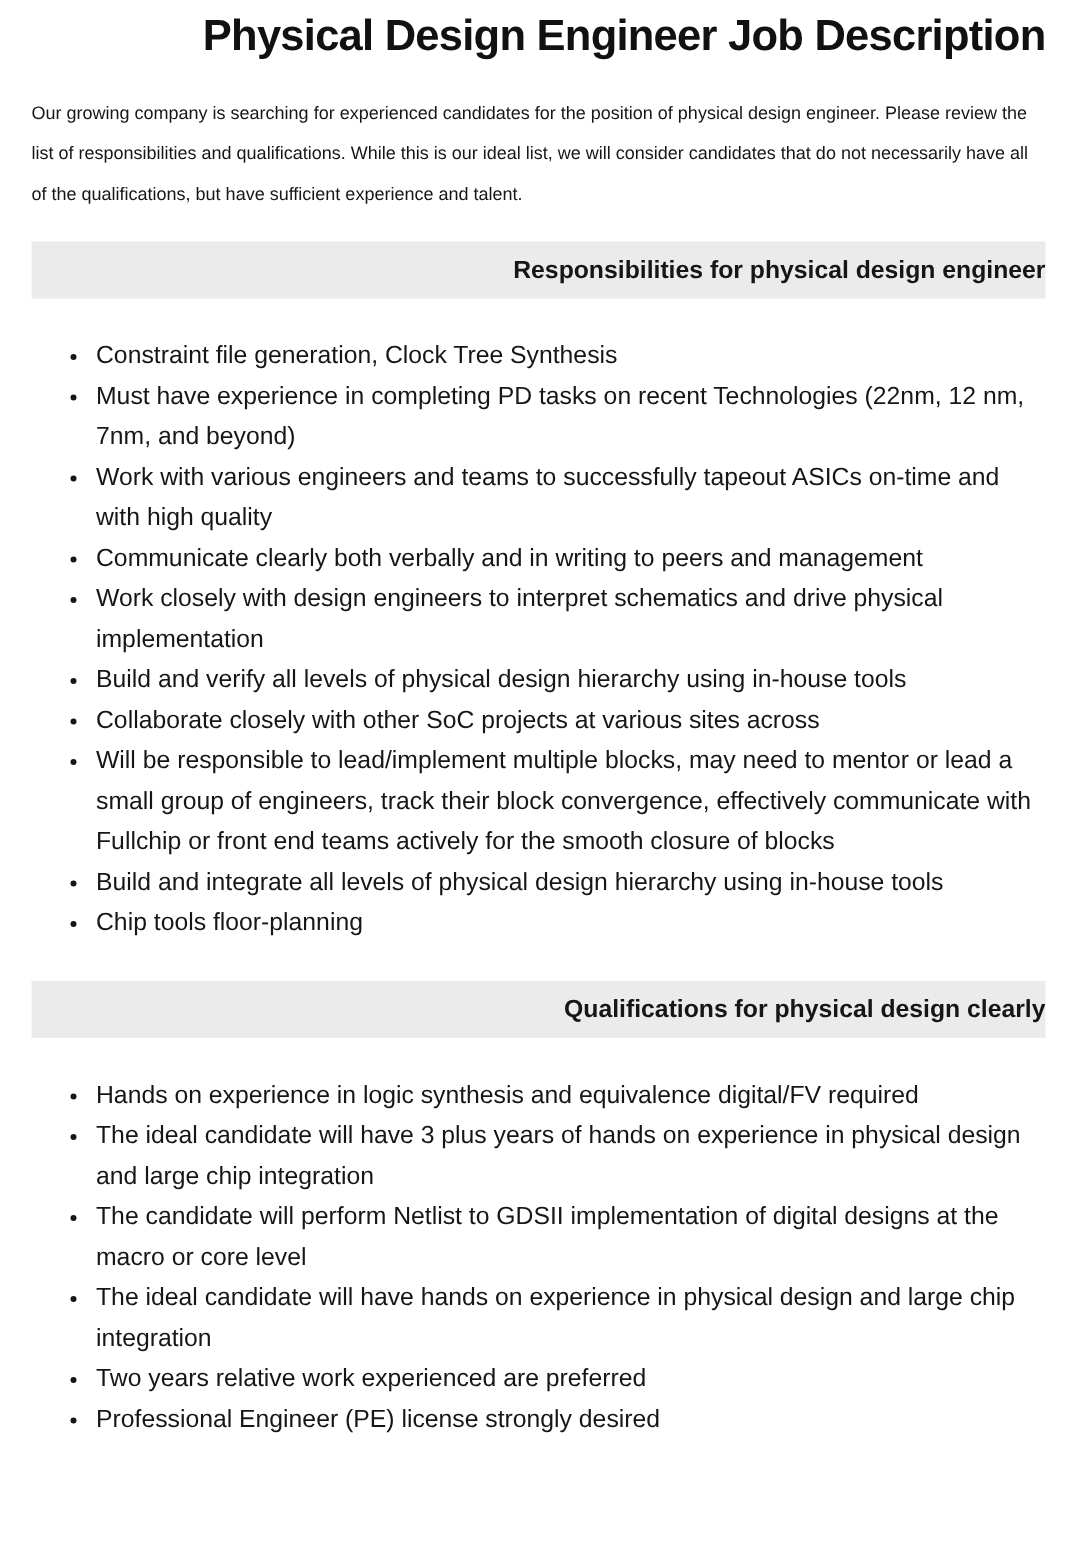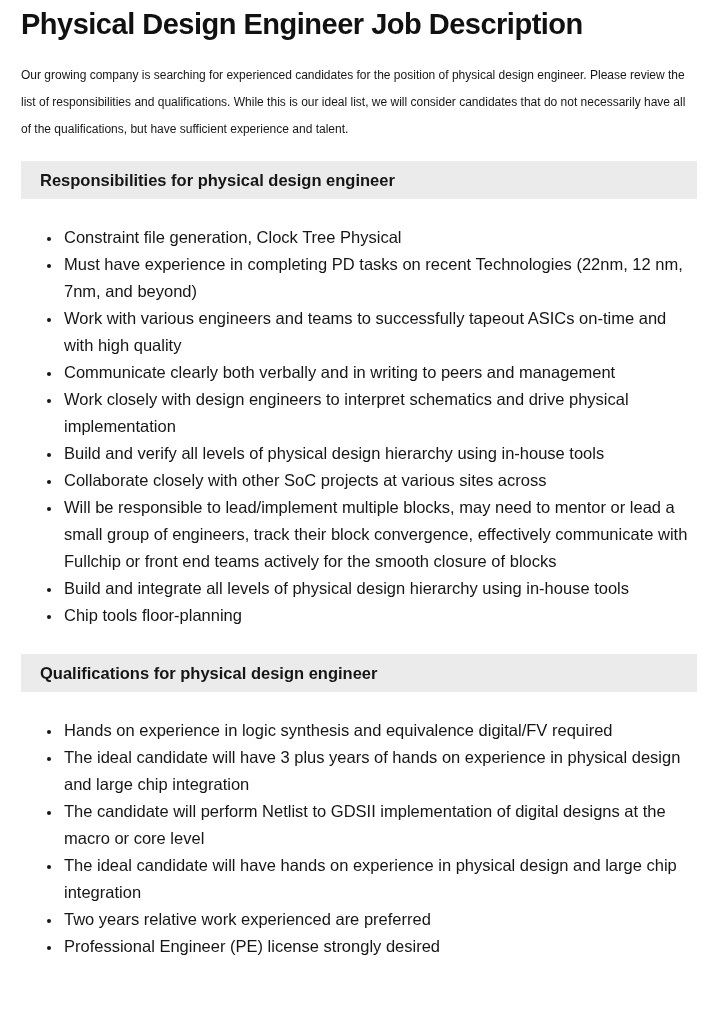--- a/index.html
+++ b/index.html
@@ -12,21 +12,21 @@
     min-height: 1029px;
     box-sizing: border-box;
     padding: 0 23px 30px 21px;
     font-family: "Liberation Sans", "DejaVu Sans", sans-serif;
     color: #161616;
     background: #ffffff;
   }
   .page-title {
     margin: 0;
     padding-top: 5px;
-    text-align: left;
+    text-align: right;
     font-size: 29px;
     line-height: 39px;
     font-weight: bold;
     letter-spacing: -0.5px;
     color: #111111;
   }
   .intro {
     margin: 18px 0 16px 0;
     font-size: 12px;
     line-height: 27px;
@@ -39,20 +39,21 @@
   }
   .section-heading {
     background: #ebebeb;
     font-weight: bold;
     font-size: 16.5px;
     height: 38px;
     line-height: 38px;
     padding-left: 19px;
     white-space: nowrap;
     overflow: hidden;
+    text-align: right;
   }
   ul.bullet-list {
     margin: 25px 0 0 0;
     padding: 0 0 0 41px;
     list-style: disc;
   }
   ul.bullet-list li {
     font-size: 16.5px;
     line-height: 27px;
     padding-left: 2px;
@@ -67,35 +68,35 @@
 
 <div class="doc">
 
   <h1 class="page-title">Physical Design Engineer Job Description</h1>
 
   <p class="intro">Our growing company is searching for experienced candidates for the position of physical design engineer. Please review the list of responsibilities and qualifications. While this is our ideal list, we will consider candidates that do not necessarily have all of the qualifications, but have sufficient experience and talent.</p>
 
   <section class="section">
     <div class="section-heading">Responsibilities for physical design engineer</div>
     <ul class="bullet-list">
-        <li>Constraint file generation, Clock Tree Physical</li>
+        <li>Constraint file generation, Clock Tree Synthesis</li>
         <li>Must have experience in completing PD tasks on recent Technologies (22nm, 12 nm, 7nm, and beyond)</li>
         <li>Work with various engineers and teams to successfully tapeout ASICs on-time and with high quality</li>
         <li>Communicate clearly both verbally and in writing to peers and management</li>
         <li>Work closely with design engineers to interpret schematics and drive physical implementation</li>
         <li>Build and verify all levels of physical design hierarchy using in-house tools</li>
         <li>Collaborate closely with other SoC projects at various sites across</li>
         <li>Will be responsible to lead/implement multiple blocks, may need to mentor or lead a small group of engineers, track their block convergence, effectively communicate with Fullchip or front end teams actively for the smooth closure of blocks</li>
         <li>Build and integrate all levels of physical design hierarchy using in-house tools</li>
         <li>Chip tools floor-planning</li>
       </ul>
   </section>
 
   <section class="section">
-    <div class="section-heading">Qualifications for physical design engineer</div>
+    <div class="section-heading">Qualifications for physical design clearly</div>
     <ul class="bullet-list">
         <li>Hands on experience in logic synthesis and equivalence digital/FV required</li>
         <li>The ideal candidate will have 3 plus years of hands on experience in physical design and large chip integration</li>
         <li>The candidate will perform Netlist to GDSII implementation of digital designs at the macro or core level</li>
         <li>The ideal candidate will have hands on experience in physical design and large chip integration</li>
         <li>Two years relative work experienced are preferred</li>
         <li>Professional Engineer (PE) license strongly desired</li>
       </ul>
   </section>
 

